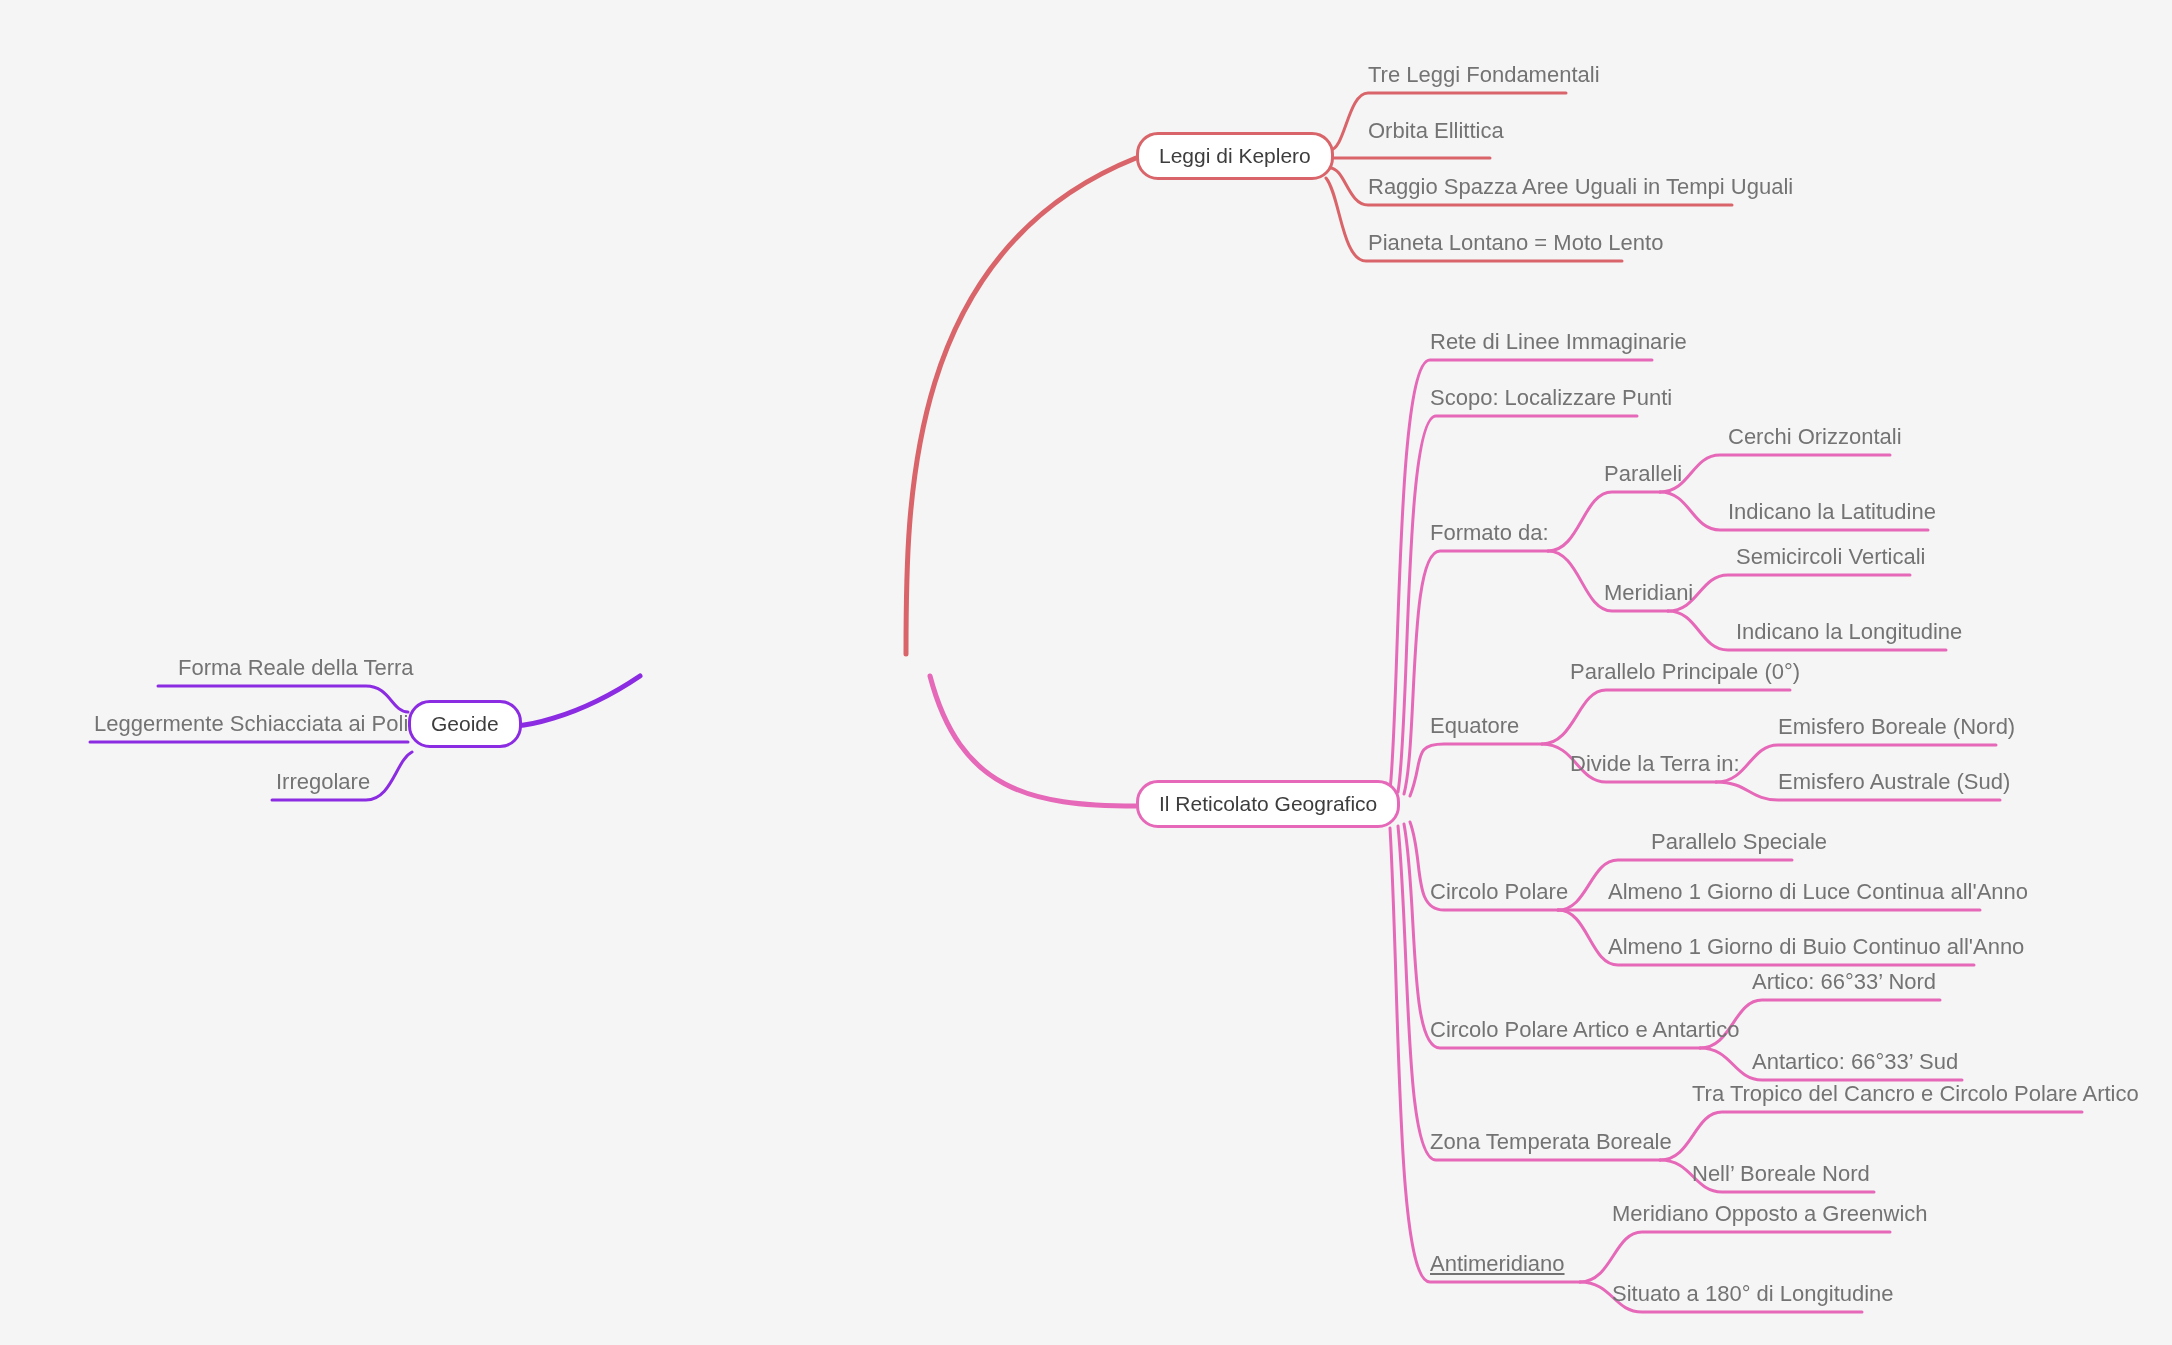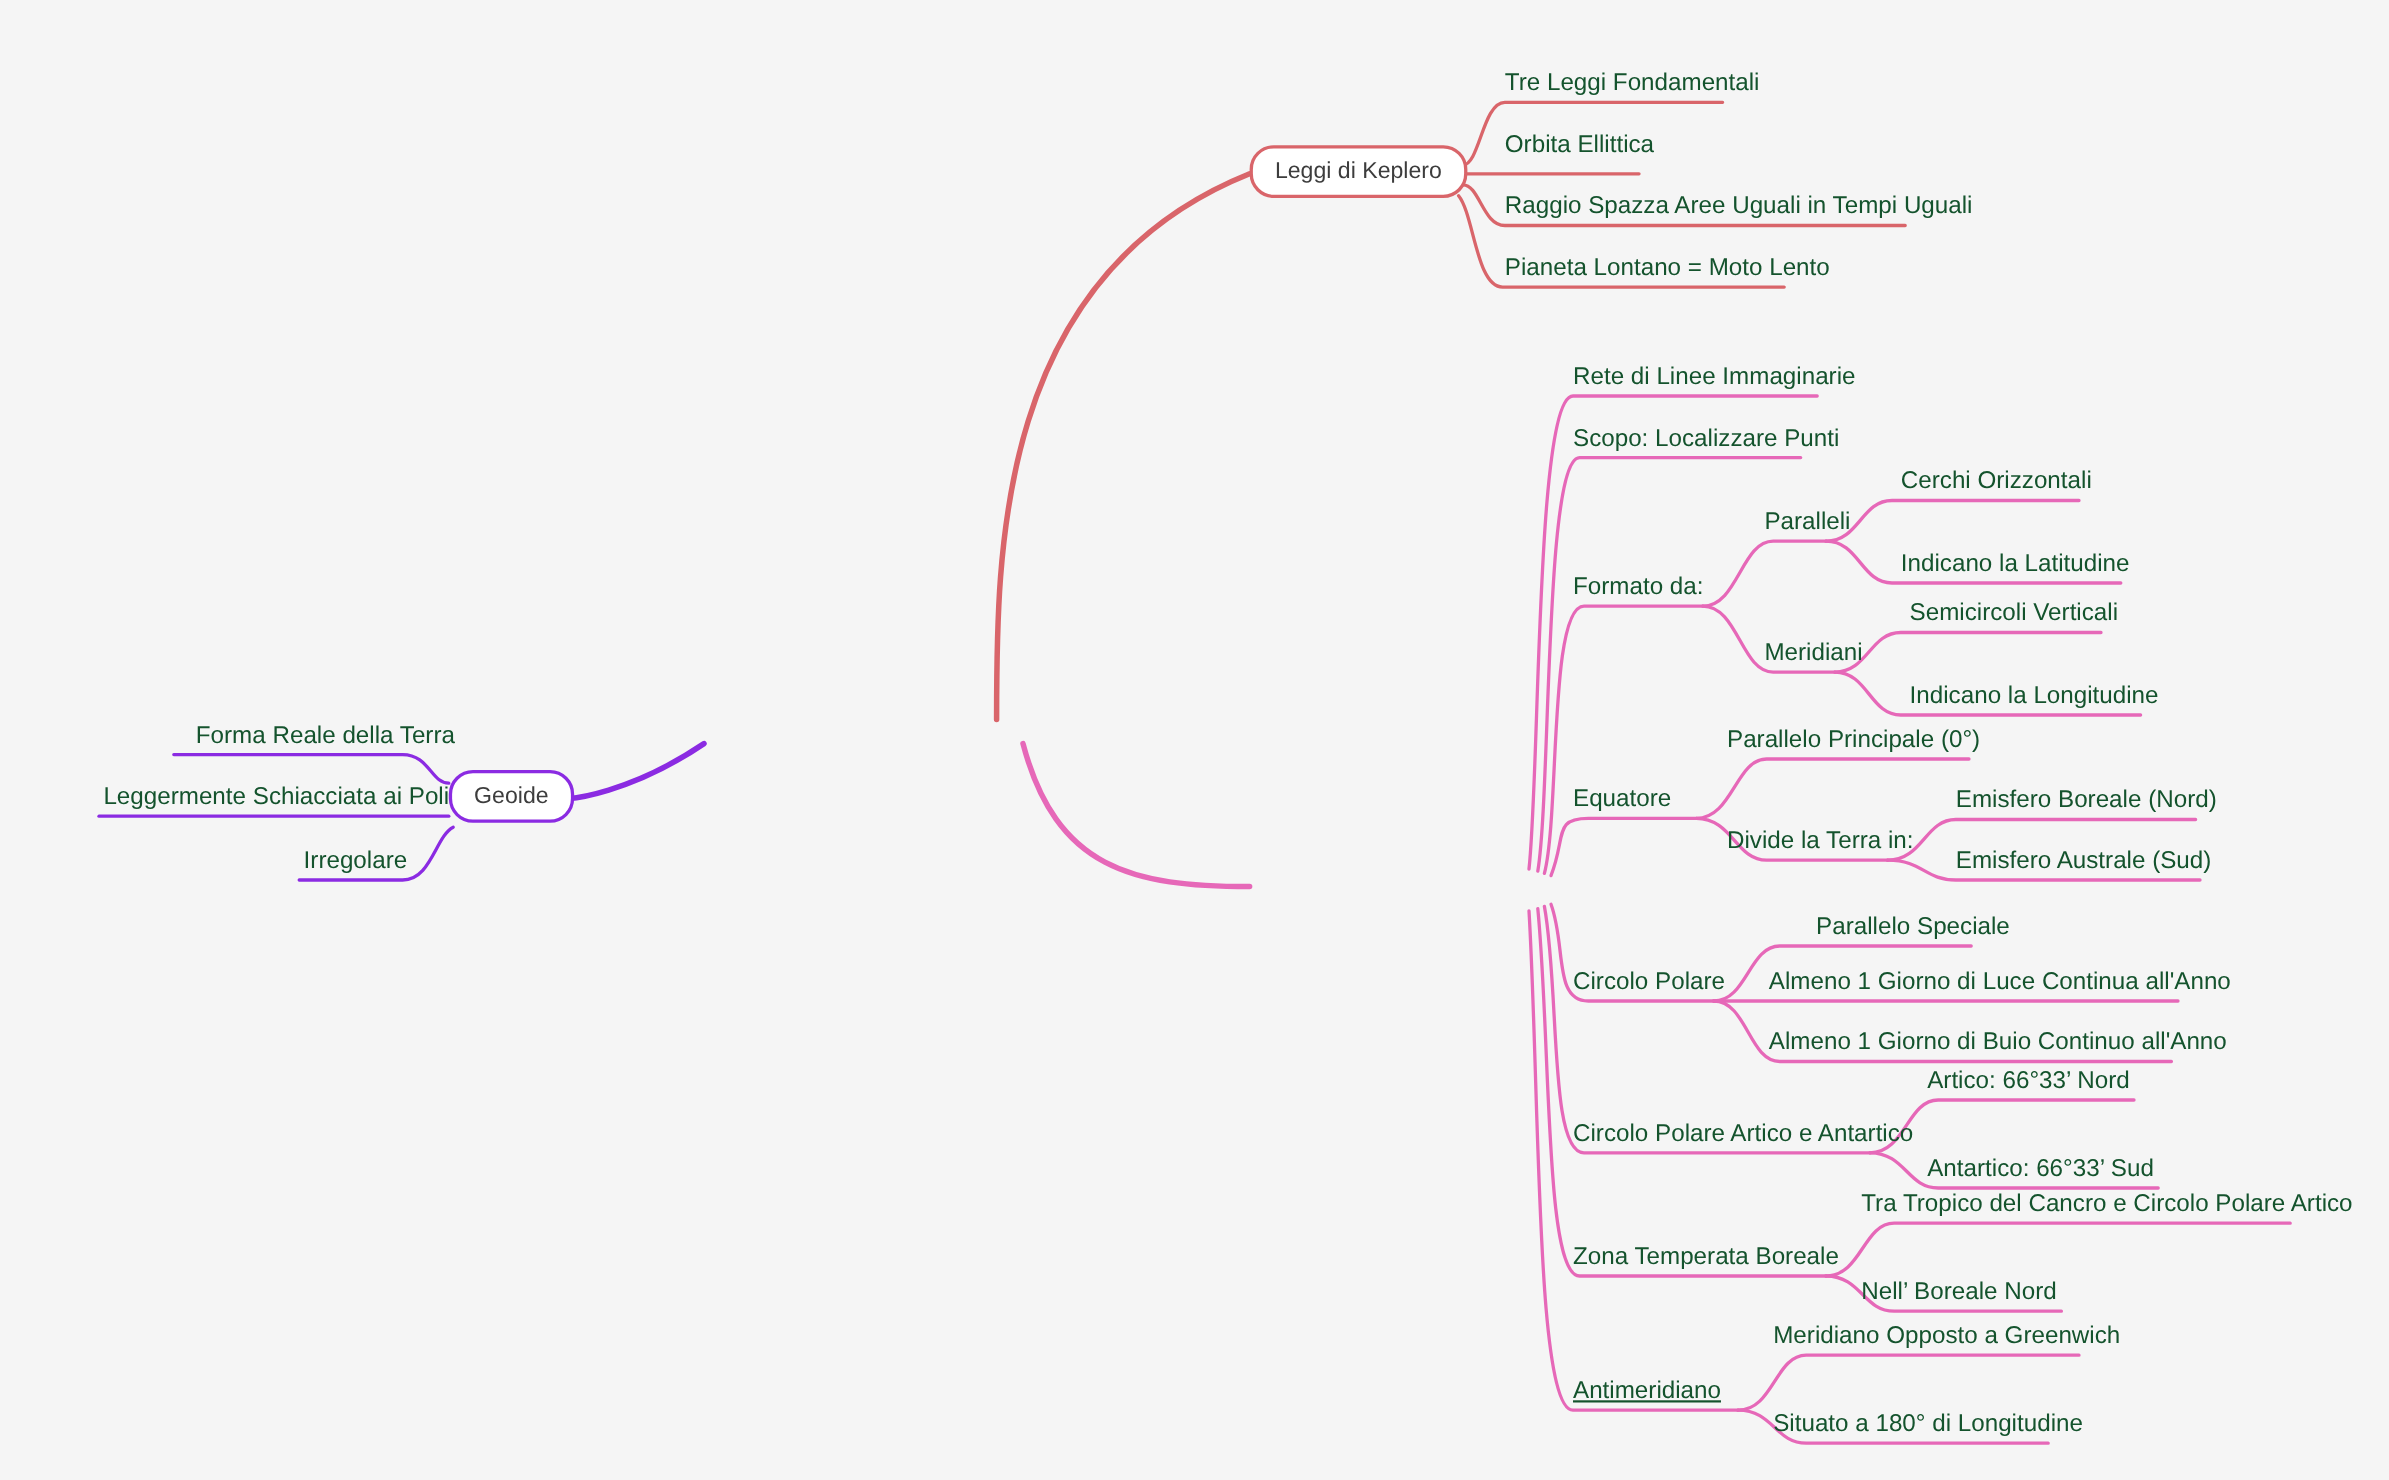--- a/index.html
+++ b/index.html
@@ -32,21 +32,21 @@
     padding:9px 20px;
     color:#3d3d3d;
   }
   .pill.kep{border:3px solid #d9656a;}
   .pill.ret{border:3px solid #e668b8;}
   .pill.geo{border:3px solid #8b2be2;}
 
   
   .txt{
     font-size:22px;
-    color:#14532d;
+    color:#737373;
     background:transparent;
   }
 </style>
 </head>
 <body>
 
 <div id="canvas">
 
   <svg class="links" viewBox="0 0 2172 1345">
     <g fill="none" stroke-linecap="round">
@@ -102,20 +102,21 @@
       <path stroke="#8b2be2" stroke-width="3" d="M 408,712 C 392,712 390,686 366,686 L 158,686"></path>
       <path stroke="#8b2be2" stroke-width="3" d="M 408,742 L 366,742 L 90,742"></path>
       <path stroke="#8b2be2" stroke-width="3" d="M 412,752 C 396,760 392,800 366,800 L 272,800"></path>
 
     </g>
   </svg>
 
 
   <div class="node pill kep" style="left:1136px;top:132px;">Leggi di Keplero</div>
 
+  <div class="node pill ret" style="left:1136px;top:780px;">Il Reticolato Geografico</div>
 
   <div class="node pill geo" style="left:408px;top:700px;">Geoide</div>
 
   <div class="node txt" style="left:1368px;top:62px;">Tre Leggi Fondamentali</div>
   <div class="node txt" style="left:1368px;top:118px;">Orbita Ellittica</div>
   <div class="node txt" style="left:1368px;top:174px;">Raggio Spazza Aree Uguali in Tempi Uguali</div>
   <div class="node txt" style="left:1368px;top:230px;">Pianeta Lontano = Moto Lento</div>
 
   <div class="node txt" style="left:1430px;top:329px;">Rete di Linee Immaginarie</div>
   <div class="node txt" style="left:1430px;top:385px;">Scopo: Localizzare Punti</div>

